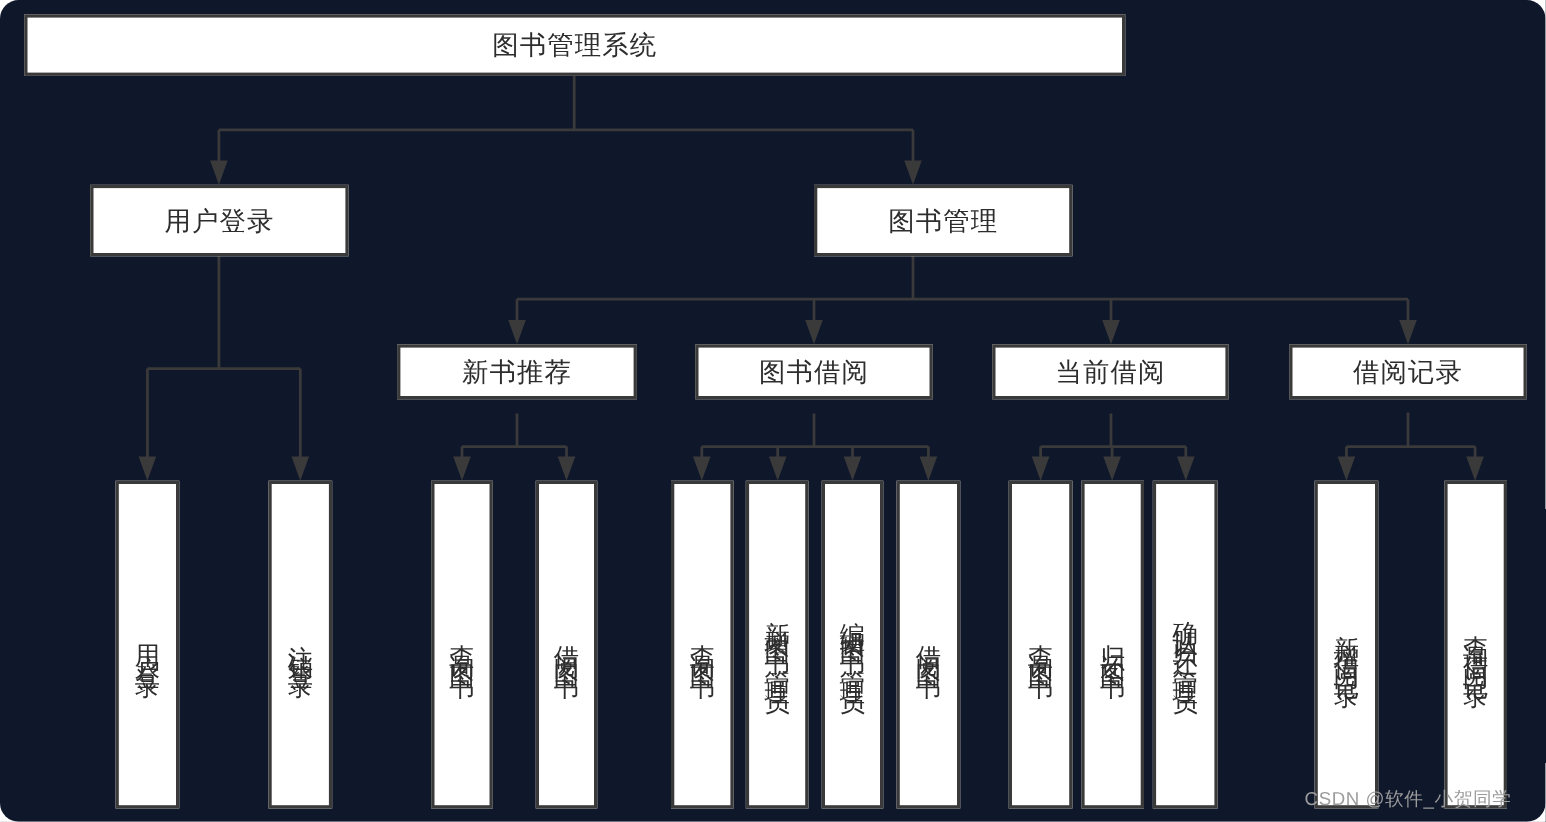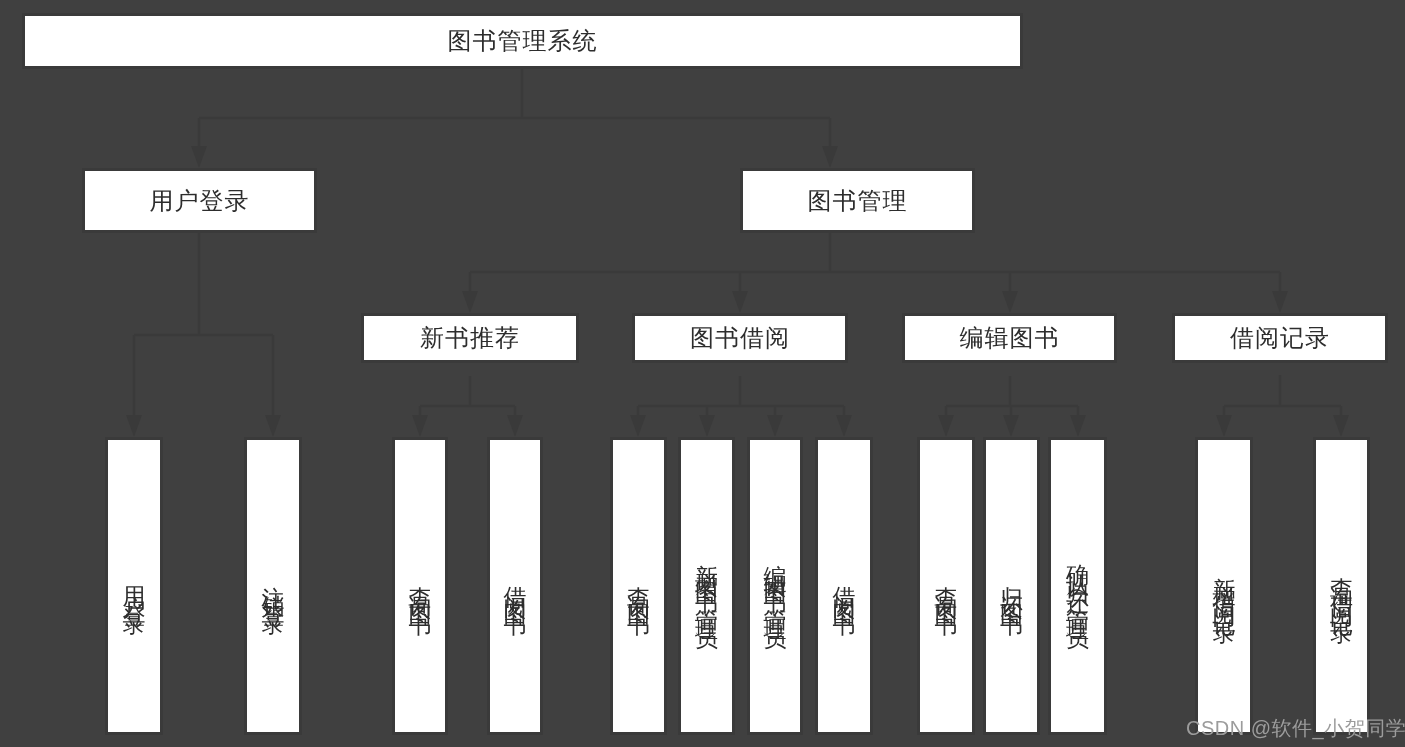--- a/index.html
+++ b/index.html
@@ -1,21 +1,22 @@
 <!DOCTYPE html>
 <html><head>
 <meta charset="utf-8">
 <style>
   html,body{margin:0;padding:0;background:#ffffff;}
   .stage{
     position:relative;
     width:1405px;height:747px;
-    background:#404040;
+    background:#0f172a;
     font-family:"Liberation Sans", sans-serif;
     overflow:hidden;
+    border-radius:17px;
   }
   .stage svg.wires{position:absolute;left:0;top:0;z-index:1;}
   .node{
     position:absolute;
     box-sizing:border-box;
     border:3px solid #3a3a3a;
     background:#ffffff;
     display:flex;
     align-items:center;
     justify-content:center;
@@ -49,21 +50,21 @@
   .f7 {left:747px; width:56px;}
   .f8 {left:815px; width:58px;}
   .f9 {left:917px; width:58px;}
   .f10{left:983px; width:57px;}
   .f11{left:1048px;width:59px;}
   .f12{left:1195px;width:58px;}
   .f13{left:1313px;width:57px;}
   .watermark{
     position:absolute;
     left:1186px;top:715px;
-    font-size:20px;
+    font-size:17px;
     color:#9c9c9c;
     letter-spacing:0.5px;
     white-space:nowrap;
     z-index:3;
   }
 </style>
 </head>
 <body>
 
 <div class="stage">
@@ -112,21 +113,21 @@
     <span>图书管理</span>
   </div>
 
   <div class="node hbox lv3 b-newrec">
     <span>新书推荐</span>
   </div>
   <div class="node hbox lv3 b-borrowmod">
     <span>图书借阅</span>
   </div>
   <div class="node hbox lv3 b-current">
-    <span>编辑图书</span>
+    <span>当前借阅</span>
   </div>
   <div class="node hbox lv3 b-record">
     <span>借阅记录</span>
   </div>
 
   <div class="node vbox leaf f1">
     <span>用户登录</span>
   </div>
   <div class="node vbox leaf f2">
     <span>注销登录</span>

